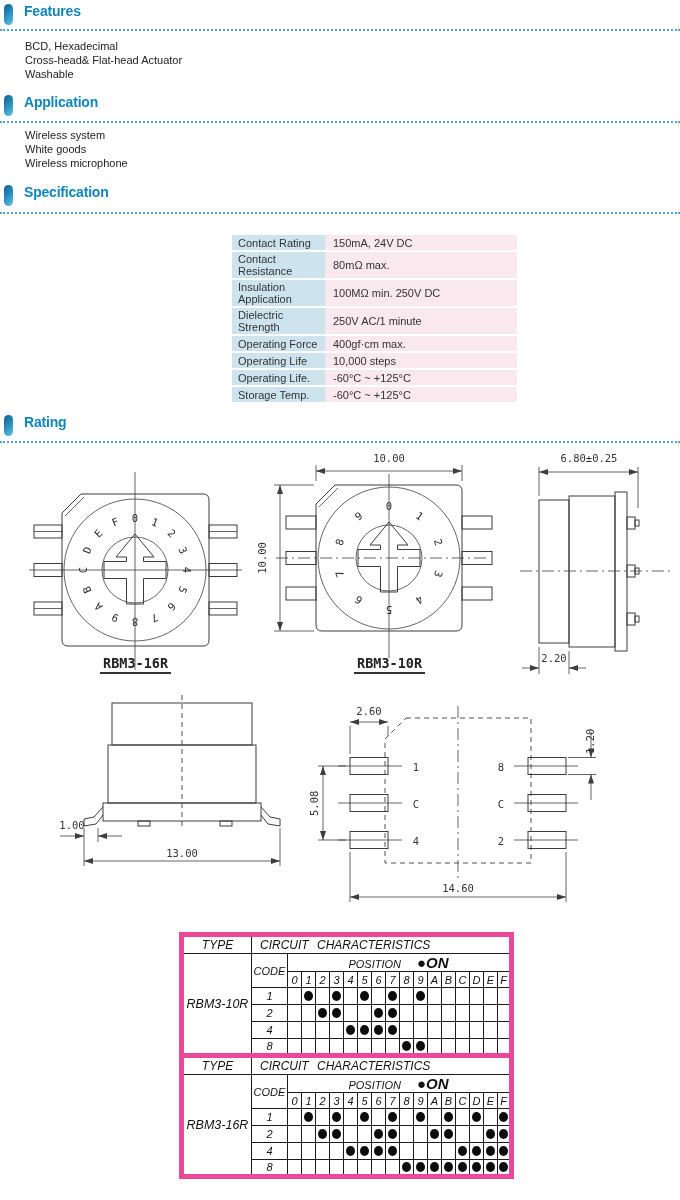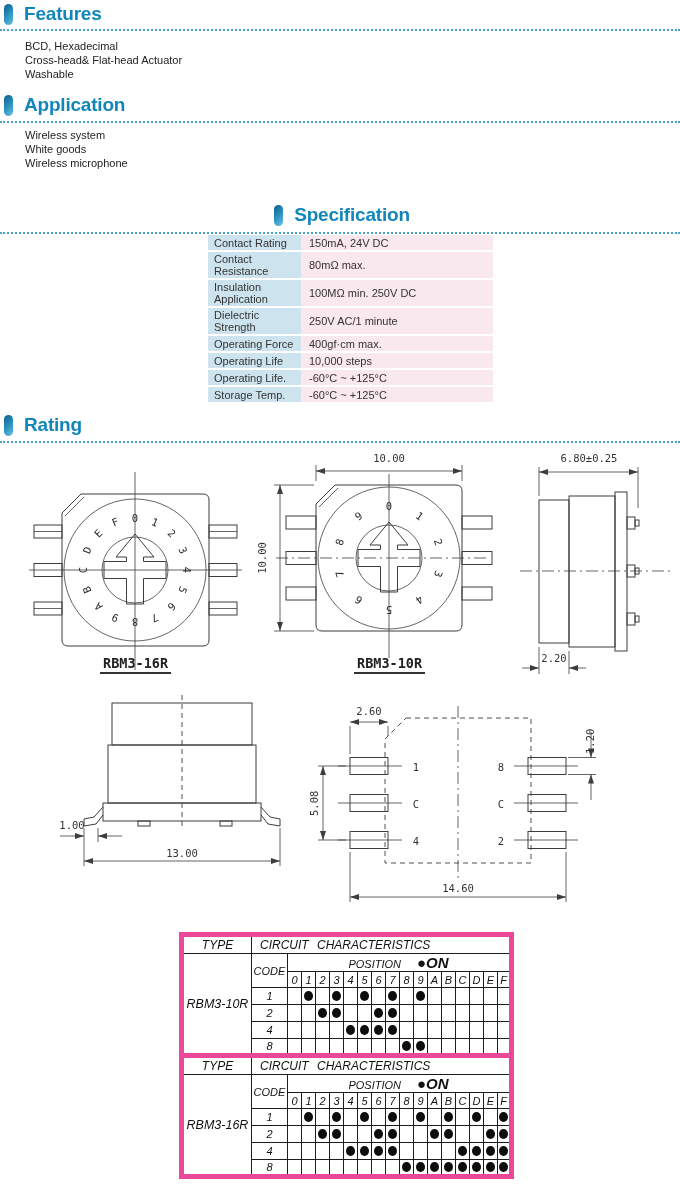--- a/index.html
+++ b/index.html
@@ -4,26 +4,26 @@
 <style>
   html,body{margin:0;padding:0;background:#fff;}
   .page{position:relative;width:680px;height:1200px;background:#fff;overflow:hidden;
         font-family:"Liberation Sans",sans-serif;color:#2b2b2b;}
 
   
   .sec{position:absolute;left:0;width:680px;display:flex;align-items:flex-start;
        border-bottom:2px dotted #4aa3c8;box-sizing:border-box;}
   .pill{width:9px;height:21px;border-radius:5px;margin:1px 11px 0 4px;flex:0 0 auto;
         background:linear-gradient(135deg,#0a5c8c 0%,#2d96c4 55%,#6cc0e0 100%);}
-  .sec h2{margin:0;font-size:19px;font-weight:bold;color:#1186ba;letter-spacing:-0.2px;}
+  .sec h2{margin:0;font-size:14px;font-weight:bold;color:#1186ba;letter-spacing:-0.2px;}
 
   .tlist{position:absolute;font-size:11px;line-height:13.8px;color:#222;}
 
   
-  table.spec{position:absolute;border-collapse:separate;border-spacing:0 2px;}
+  table.spec{position:absolute;border-collapse:separate;border-spacing:0 2px;margin-left:24px;}
   table.spec td{font-size:11px;line-height:12px;vertical-align:middle;}
   td.sl{background:#cde4ef;width:85px;padding:1px 2px 1px 6px;color:#333;}
   td.sv{background:#f9e8ee;width:182px;padding:1px 2px 1px 8px;color:#333;}
 
   
   svg.draw{position:absolute;overflow:visible;}
   svg.draw line, svg.draw path, svg.draw rect, svg.draw circle{
       stroke:#3d3d3d;stroke-width:1;fill:none;}
   svg.draw .thin{stroke-width:0.8;}
   svg.draw .dashdot{stroke-dasharray:12 4 2 4;stroke-width:0.8;}
@@ -65,21 +65,21 @@
   <div class="sec" style="top:94px;height:29px;">
     <span class="pill"></span>
     <h2>Application</h2>
   </div>
   <div class="tlist" style="left:25px;top:129px;">
     <div>Wireless system</div>
     <div>White goods</div>
     <div>Wireless microphone</div>
   </div>
 
-  <div class="sec" style="top:204px;height:30px;justify-content:center;">
+  <div class="sec" style="top:184px;height:30px;">
     <span class="pill"></span>
     <h2>Specification</h2>
   </div>
   <table class="spec" style="left:208px;top:233px;">
     <tbody>
         <tr>
           <td class="sl" style="height:13px">Contact Rating</td>
         <td class="sv">150mA, 24V DC</td>
         </tr>
     <tr>

